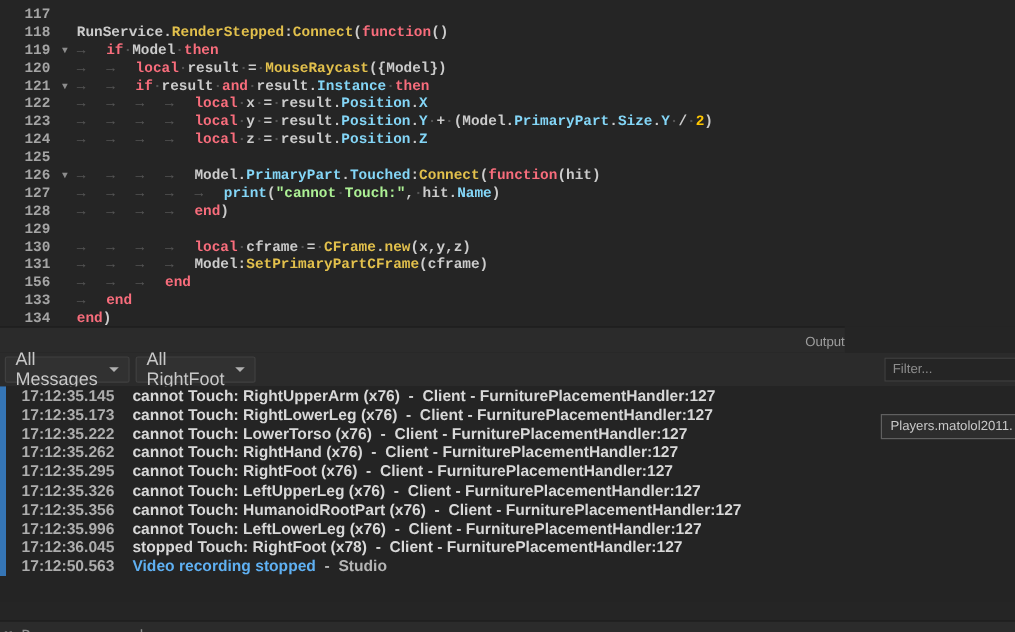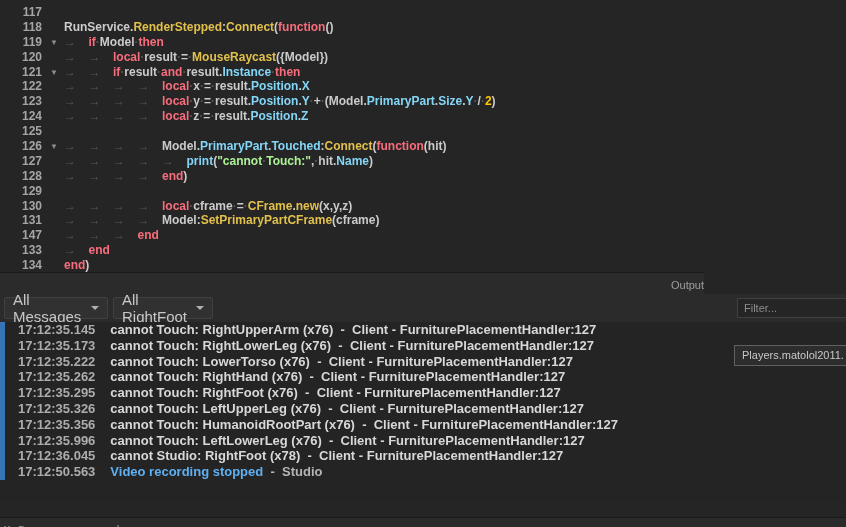--- a/index.html
+++ b/index.html
@@ -3,21 +3,21 @@
 <meta charset="utf-8">
 <style>
   *{box-sizing:border-box;margin:0;padding:0}
   html,body{width:846px;height:527px;overflow:hidden}
   body{font-family:"Liberation Sans",sans-serif;background:#1f1f1f;position:relative}
   .screen{position:absolute;inset:0;background:var(--editor-bg)}
 
   
   .editor{position:absolute;left:0;top:0;width:846px;height:272px;overflow:hidden;
     background:var(--editor-bg);padding-top:5px;cursor:text;
-    font-family:Liberation Sans, sans-serif;font-size:12px;font-weight:bold}
+    font-family:Liberation Mono, monospace;font-size:12px;font-weight:bold}
   .code-line{display:flex;height:14.9px;line-height:14.9px;white-space:pre}
   .lineno{flex:0 0 44px;text-align:right;color:var(--line-number);padding-right:2px}
   .fold{flex:0 0 20px;text-align:center;color:#8d8d8d;font-size:8px;line-height:15px}
   .codetext{white-space:pre}
   .tab{display:inline-block;width:24.5px}
   .kw{color:var(--keyword)} .prop{color:var(--property)} .fn{color:var(--method)}
   .num{color:var(--number)} .str{color:var(--string)} .txt{color:var(--text)} .ws{color:var(--whitespace)}
 
   
   .output-header{position:absolute;left:0;top:272px;width:704px;height:22px;background:var(--panel-bg);
@@ -74,21 +74,21 @@
       <div class="code-line"><span class="lineno">122</span><span class="fold"></span><span class="codetext"><span class="tab ws">→</span><span class="tab ws">→</span><span class="tab ws">→</span><span class="tab ws">→</span><span class="kw">local</span><span class="ws">·</span><span class="txt">x</span><span class="ws">·</span><span class="txt">=</span><span class="ws">·</span><span class="txt">result.</span><span class="prop">Position</span><span class="txt">.</span><span class="prop">X</span></span></div>
       <div class="code-line"><span class="lineno">123</span><span class="fold"></span><span class="codetext"><span class="tab ws">→</span><span class="tab ws">→</span><span class="tab ws">→</span><span class="tab ws">→</span><span class="kw">local</span><span class="ws">·</span><span class="txt">y</span><span class="ws">·</span><span class="txt">=</span><span class="ws">·</span><span class="txt">result.</span><span class="prop">Position</span><span class="txt">.</span><span class="prop">Y</span><span class="ws">·</span><span class="txt">+</span><span class="ws">·</span><span class="txt">(Model.</span><span class="prop">PrimaryPart</span><span class="txt">.</span><span class="prop">Size</span><span class="txt">.</span><span class="prop">Y</span><span class="ws">·</span><span class="txt">/</span><span class="ws">·</span><span class="num">2</span><span class="txt">)</span></span></div>
       <div class="code-line"><span class="lineno">124</span><span class="fold"></span><span class="codetext"><span class="tab ws">→</span><span class="tab ws">→</span><span class="tab ws">→</span><span class="tab ws">→</span><span class="kw">local</span><span class="ws">·</span><span class="txt">z</span><span class="ws">·</span><span class="txt">=</span><span class="ws">·</span><span class="txt">result.</span><span class="prop">Position</span><span class="txt">.</span><span class="prop">Z</span></span></div>
       <div class="code-line"><span class="lineno">125</span><span class="fold"></span><span class="codetext"></span></div>
       <div class="code-line"><span class="lineno">126</span><span class="fold">▼</span><span class="codetext"><span class="tab ws">→</span><span class="tab ws">→</span><span class="tab ws">→</span><span class="tab ws">→</span><span class="txt">Model.</span><span class="prop">PrimaryPart</span><span class="txt">.</span><span class="prop">Touched</span><span class="txt">:</span><span class="fn">Connect</span><span class="txt">(</span><span class="kw">function</span><span class="txt">(hit)</span></span></div>
       <div class="code-line"><span class="lineno">127</span><span class="fold"></span><span class="codetext"><span class="tab ws">→</span><span class="tab ws">→</span><span class="tab ws">→</span><span class="tab ws">→</span><span class="tab ws">→</span><span class="prop">print</span><span class="txt">(</span><span class="str">"cannot</span><span class="ws">·</span><span class="str">Touch:"</span><span class="txt">,</span><span class="ws">·</span><span class="txt">hit.</span><span class="prop">Name</span><span class="txt">)</span></span></div>
       <div class="code-line"><span class="lineno">128</span><span class="fold"></span><span class="codetext"><span class="tab ws">→</span><span class="tab ws">→</span><span class="tab ws">→</span><span class="tab ws">→</span><span class="kw">end</span><span class="txt">)</span></span></div>
       <div class="code-line"><span class="lineno">129</span><span class="fold"></span><span class="codetext"></span></div>
       <div class="code-line"><span class="lineno">130</span><span class="fold"></span><span class="codetext"><span class="tab ws">→</span><span class="tab ws">→</span><span class="tab ws">→</span><span class="tab ws">→</span><span class="kw">local</span><span class="ws">·</span><span class="txt">cframe</span><span class="ws">·</span><span class="txt">=</span><span class="ws">·</span><span class="fn">CFrame</span><span class="txt">.</span><span class="fn">new</span><span class="txt">(x,y,z)</span></span></div>
       <div class="code-line"><span class="lineno">131</span><span class="fold"></span><span class="codetext"><span class="tab ws">→</span><span class="tab ws">→</span><span class="tab ws">→</span><span class="tab ws">→</span><span class="txt">Model:</span><span class="fn">SetPrimaryPartCFrame</span><span class="txt">(cframe)</span></span></div>
-      <div class="code-line"><span class="lineno">147</span><span class="fold"></span><span class="codetext"><span class="tab ws">→</span><span class="tab ws">→</span><span class="tab ws">→</span><span class="kw">end</span></span></div>
+      <div class="code-line"><span class="lineno">156</span><span class="fold"></span><span class="codetext"><span class="tab ws">→</span><span class="tab ws">→</span><span class="tab ws">→</span><span class="kw">end</span></span></div>
       <div class="code-line"><span class="lineno">133</span><span class="fold"></span><span class="codetext"><span class="tab ws">→</span><span class="kw">end</span></span></div>
       <div class="code-line"><span class="lineno">134</span><span class="fold"></span><span class="codetext"><span class="kw">end</span><span class="txt">)</span></span></div>
     </div>
 
   <div class="output-header">
     <span class="output-title">Output</span>
   </div>
 
   <div class="output-toolbar">
     <div class="dropdown dd-messages">
@@ -104,21 +104,21 @@
 
   <div class="log" id="log-rows">
       <div class="log-row"><span class="time">17:12:35.145</span><span class="msg">cannot Touch: RightUpperArm (x76)</span><span class="tail">  -  Client - FurniturePlacementHandler:127</span></div>
       <div class="log-row"><span class="time">17:12:35.173</span><span class="msg">cannot Touch: RightLowerLeg (x76)</span><span class="tail">  -  Client - FurniturePlacementHandler:127</span></div>
       <div class="log-row"><span class="time">17:12:35.222</span><span class="msg">cannot Touch: LowerTorso (x76)</span><span class="tail">  -  Client - FurniturePlacementHandler:127</span></div>
       <div class="log-row"><span class="time">17:12:35.262</span><span class="msg">cannot Touch: RightHand (x76)</span><span class="tail">  -  Client - FurniturePlacementHandler:127</span></div>
       <div class="log-row"><span class="time">17:12:35.295</span><span class="msg">cannot Touch: RightFoot (x76)</span><span class="tail">  -  Client - FurniturePlacementHandler:127</span></div>
       <div class="log-row"><span class="time">17:12:35.326</span><span class="msg">cannot Touch: LeftUpperLeg (x76)</span><span class="tail">  -  Client - FurniturePlacementHandler:127</span></div>
       <div class="log-row"><span class="time">17:12:35.356</span><span class="msg">cannot Touch: HumanoidRootPart (x76)</span><span class="tail">  -  Client - FurniturePlacementHandler:127</span></div>
       <div class="log-row"><span class="time">17:12:35.996</span><span class="msg">cannot Touch: LeftLowerLeg (x76)</span><span class="tail">  -  Client - FurniturePlacementHandler:127</span></div>
-      <div class="log-row"><span class="time">17:12:36.045</span><span class="msg">cannot Studio: RightFoot (x78)</span><span class="tail">  -  Client - FurniturePlacementHandler:127</span></div>
+      <div class="log-row"><span class="time">17:12:36.045</span><span class="msg">stopped Touch: RightFoot (x78)</span><span class="tail">  -  Client - FurniturePlacementHandler:127</span></div>
       <div class="log-row"><span class="time">17:12:50.563</span><span class="msg info">Video recording stopped</span><span class="tail dim">  -  Studio</span></div>
     </div>
   <div class="group-bar"></div>
 
   <div class="tooltip">
     <span>Players.matolol2011.</span>
   </div>
 
   <div class="command-bar">
     <span class="grip"></span>

